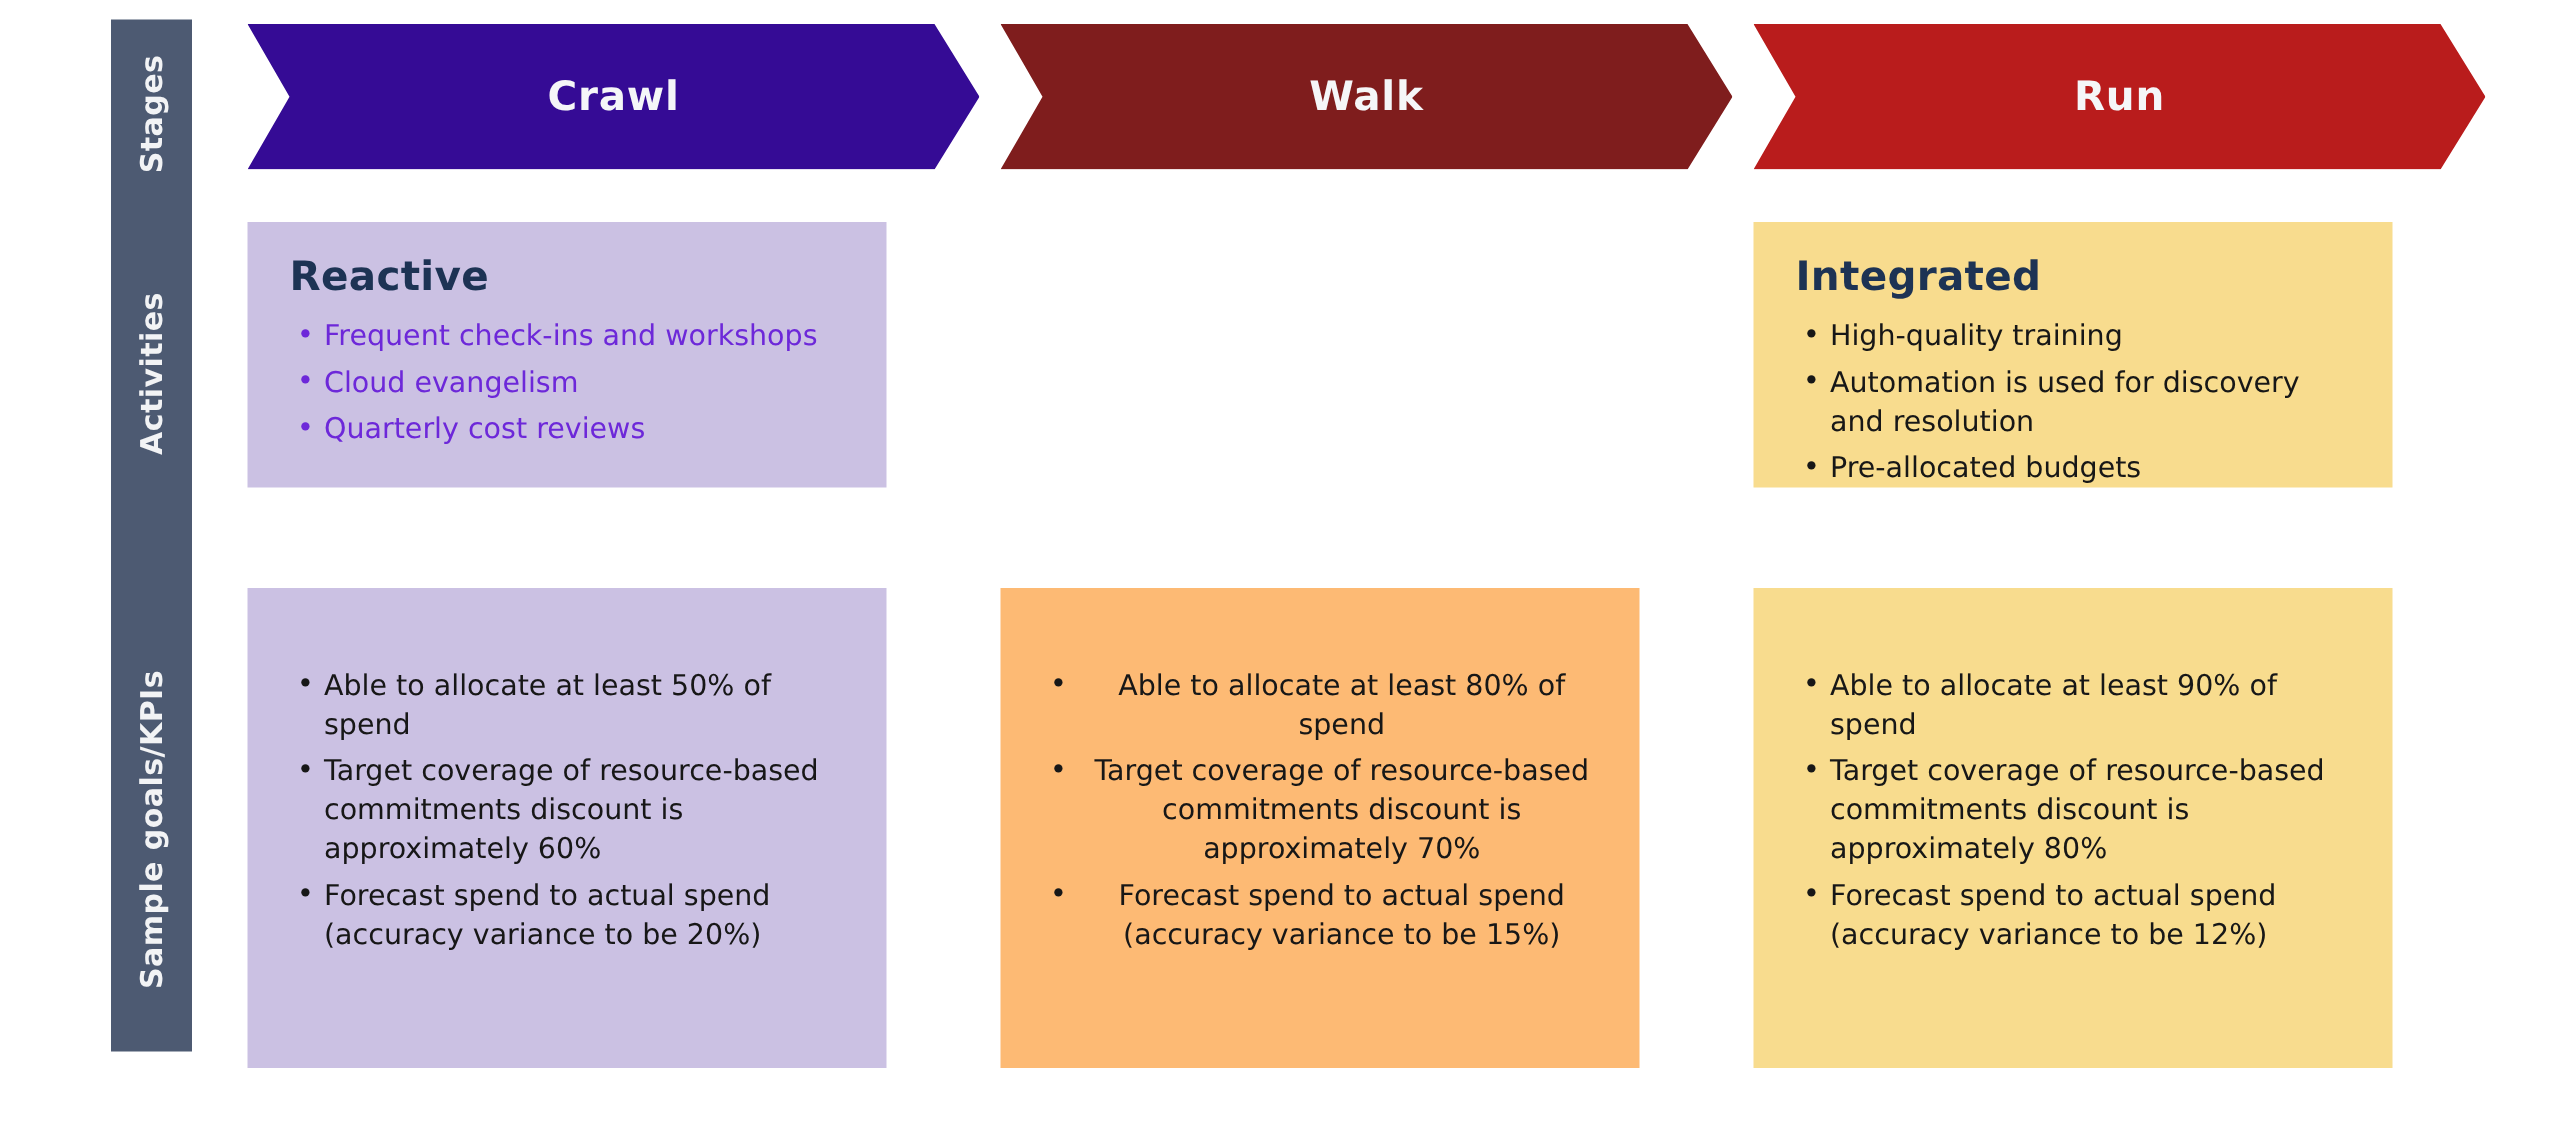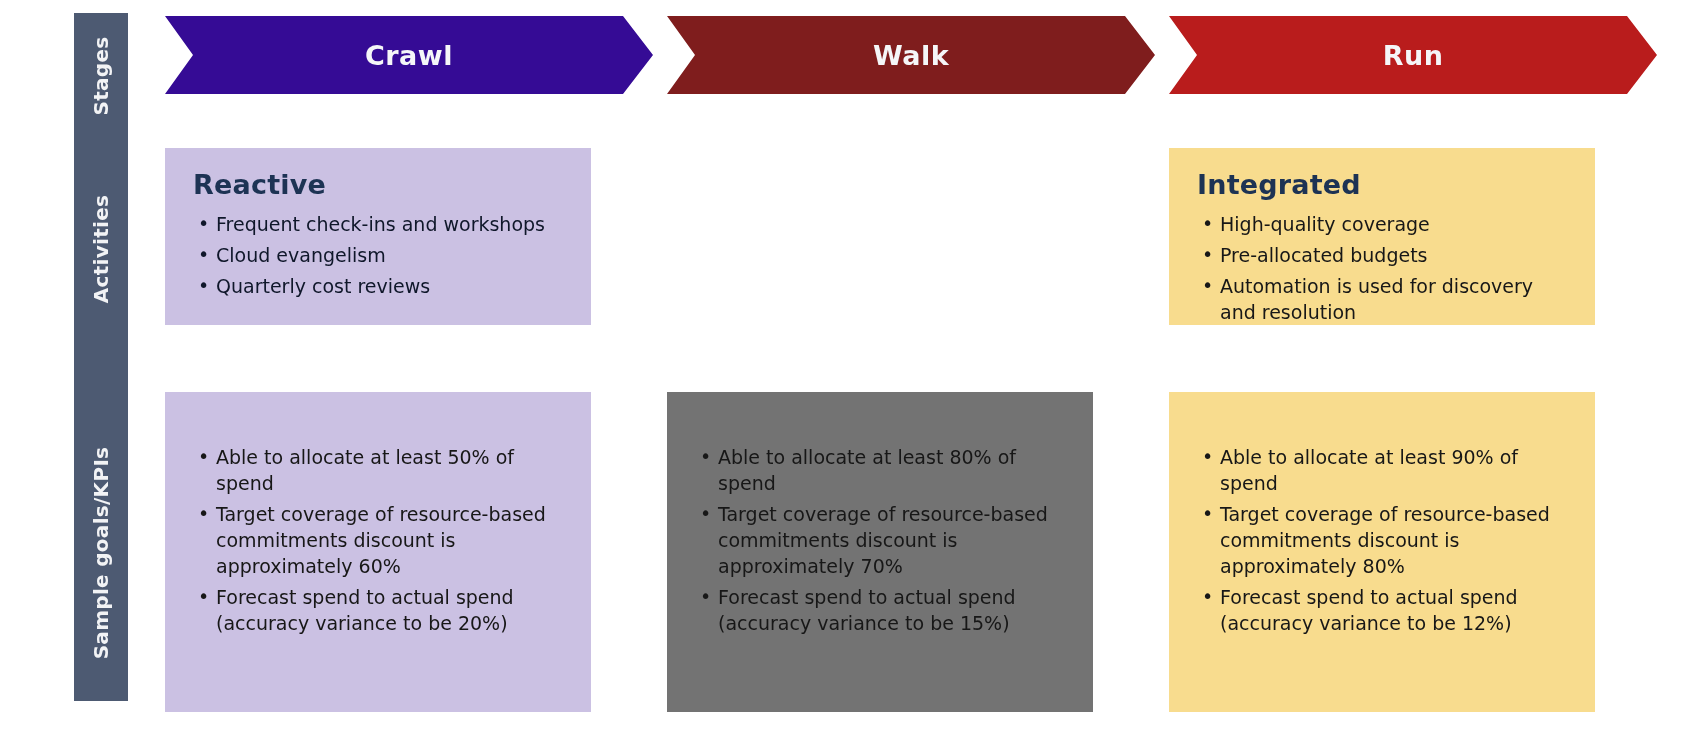--- a/index.html
+++ b/index.html
@@ -40,21 +40,21 @@
   
   .c0 { left: 165px;  }
   .c1 { left: 667px;  }
   .c2 { left: 1169px; }
 
   
   .arrow {
     position: absolute;
     top: 16px;
     width: 488px;
-    height: 78px;
+    height: 97px;
     display: flex;
     align-items: center;
     justify-content: center;
     font-weight: bold;
     font-size: 27px;
     letter-spacing: 0.5px;
     clip-path: polygon(
       0 0,
       calc(100% - 30px) 0,
       100% 50%,
@@ -121,43 +121,43 @@
   </div>
   <div class="arrow c1" style="background: #7f1d1d; color: rgb(245, 246, 248);">
     <span>Walk</span>
   </div>
   <div class="arrow c2" style="background: #b91c1c; color: rgb(245, 246, 248);">
     <span>Run</span>
   </div>
 
   <div class="card activities c0" style="background: rgb(203, 193, 227);">
     <h2 class="card-title" style="color: rgb(29, 51, 84);">Reactive</h2>
-    <ul class="bullets" style="color: #0f172a;">
+    <ul class="bullets" style="color: #6d28d9;">
       <li>Frequent check-ins and workshops</li>
       <li>Cloud evangelism</li>
       <li>Quarterly cost reviews</li>
     </ul>
   </div>
   <div class="card activities c2" style="background: rgb(248, 220, 142);">
     <h2 class="card-title" style="color: rgb(29, 51, 84);">Integrated</h2>
     <ul class="bullets" style="color: rgb(23, 23, 23);">
-      <li>High-quality coverage</li>
+      <li>High-quality training</li>
+      <li>Automation is used for discovery and resolution</li>
       <li>Pre-allocated budgets</li>
-      <li>Automation is used for discovery and resolution</li>
     </ul>
   </div>
 
   <div class="card kpis c0" style="background: rgb(203, 193, 227);">
     <ul class="bullets" style="color: rgb(23, 23, 23);">
       <li>Able to allocate at least 50% of spend</li>
       <li>Target coverage of resource-based commitments discount is approximately 60%</li>
       <li>Forecast spend to actual spend (accuracy variance to be 20%)</li>
     </ul>
   </div>
-  <div class="card kpis c1" style="background: #737373;">
+  <div class="card kpis c1" style="background: #fdba74; text-align: center;">
     <ul class="bullets" style="color: rgb(23, 23, 23);">
       <li>Able to allocate at least 80% of spend</li>
       <li>Target coverage of resource-based commitments discount is approximately 70%</li>
       <li>Forecast spend to actual spend (accuracy variance to be 15%)</li>
     </ul>
   </div>
   <div class="card kpis c2" style="background: rgb(248, 220, 142);">
     <ul class="bullets" style="color: rgb(23, 23, 23);">
       <li>Able to allocate at least 90% of spend</li>
       <li>Target coverage of resource-based commitments discount is approximately 80%</li>

